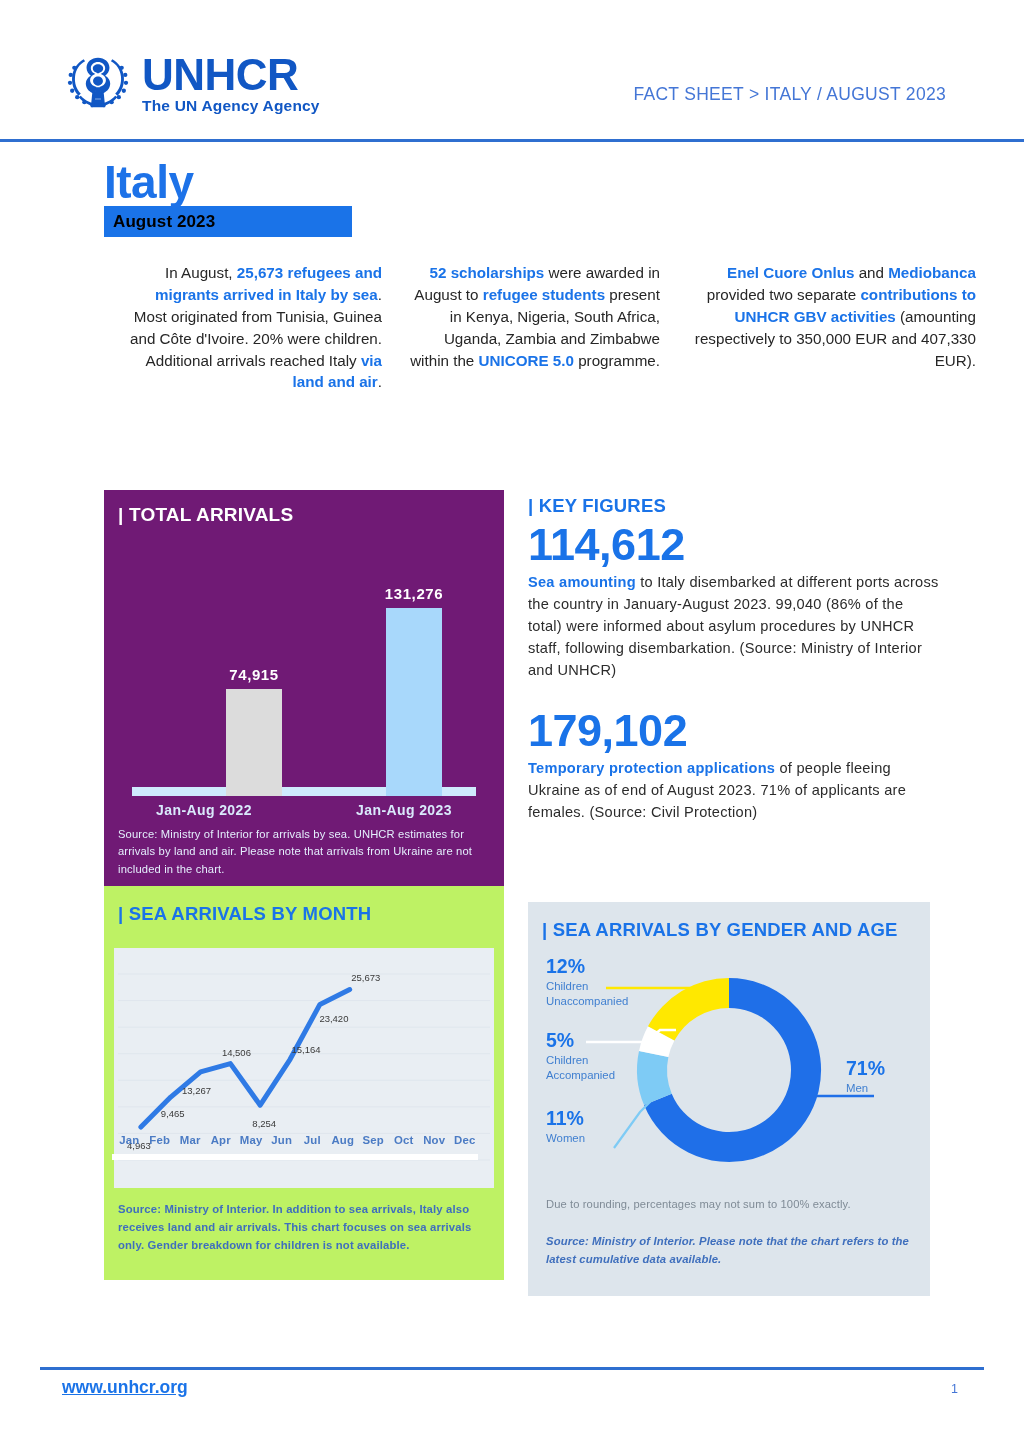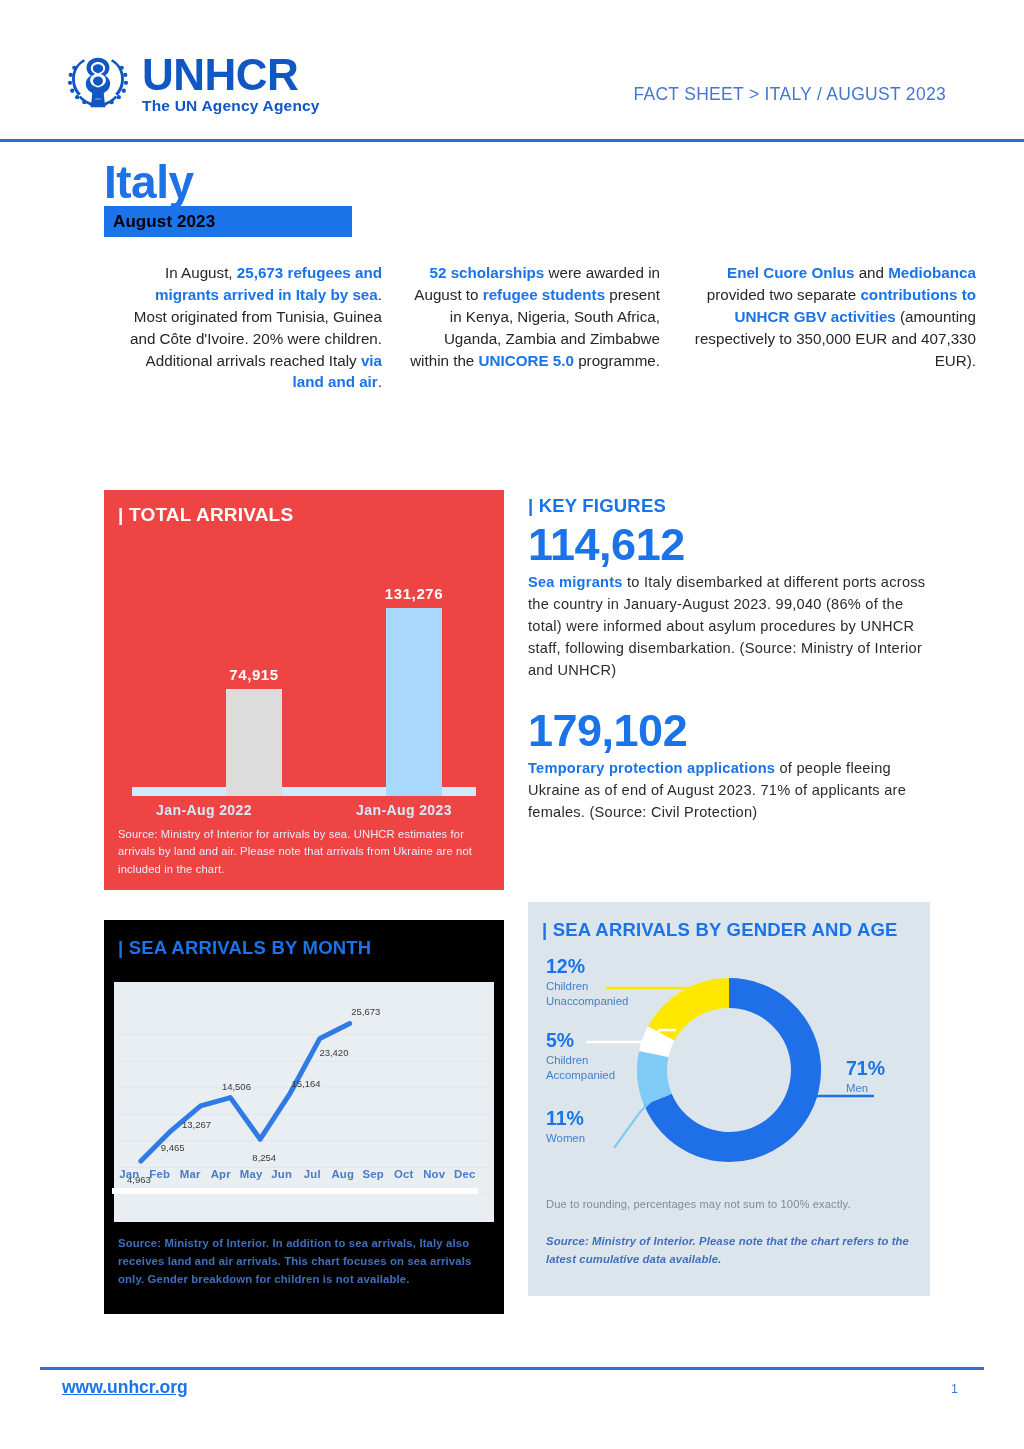--- a/index.html
+++ b/index.html
@@ -79,21 +79,21 @@
   }
   .intro-col.c2 { width: 254px; }
   .intro-col.c3 { width: 292px; }
   .hl { color: #1a73e8; font-weight: bold; }
 
   
   .panel-total {
     position: absolute;
     left: 104px; top: 490px;
     width: 400px; height: 400px;
-    background: #ef4444;
+    background: #701a75;
   }
   .panel-title-white {
     color: #ffffff; font-size: 19px; font-weight: bold;
     padding: 14px 0 0 14px; letter-spacing: 0.2px;
   }
   .panel-title-blue {
     color: #1a73e8; font-size: 18.5px; font-weight: bold;
     letter-spacing: 0.2px;
   }
 
@@ -146,23 +146,23 @@
   .kf-body {
     font-size: 14.6px; line-height: 1.52; color: #2b2b2b;
     letter-spacing: 0.25px;
     margin-top: 1px;
   }
   .kf-block2 { margin-top: 26px; }
 
   
   .panel-month {
     position: absolute;
-    left: 104px; top: 920px;
+    left: 104px; top: 886px;
     width: 400px; height: 394px;
-    background: #000000;
+    background: #bef264;
   }
   .panel-gender {
     position: absolute;
     left: 528px; top: 902px;
     width: 402px; height: 394px;
     background: #dde5ec;
   }
   .panel-head {
     padding: 17px 0 0 14px;
   }
@@ -318,21 +318,21 @@
     <div class="bar-xlabel" style="width:200px;">Jan-Aug 2023</div>
   </div>
 
   <div class="total-source">Source: Ministry of Interior for arrivals by sea. UNHCR estimates for arrivals by land and air. Please note that arrivals from Ukraine are not included in the chart.</div>
 </div>
 
 <div class="panel-key">
   <div class="panel-title-blue">| KEY FIGURES</div>
   <div class="kf-number">114,612</div>
   <div class="kf-body">
-    <span class="hl">Sea migrants</span><span> to Italy disembarked at different ports across the country in January-August 2023. 99,040 (86% of the total) were informed about asylum procedures by UNHCR staff, following disembarkation. (Source: Ministry of Interior and UNHCR)</span>
+    <span class="hl">Sea amounting</span><span> to Italy disembarked at different ports across the country in January-August 2023. 99,040 (86% of the total) were informed about asylum procedures by UNHCR staff, following disembarkation. (Source: Ministry of Interior and UNHCR)</span>
   </div>
   <div class="kf-block2">
     <div class="kf-number">179,102</div>
     <div class="kf-body">
       <span class="hl">Temporary protection applications</span><span> of people fleeing Ukraine as of end of August 2023. 71% of applicants are females. (Source: Civil Protection)</span>
     </div>
   </div>
 </div>
 
 <div class="panel-month">

